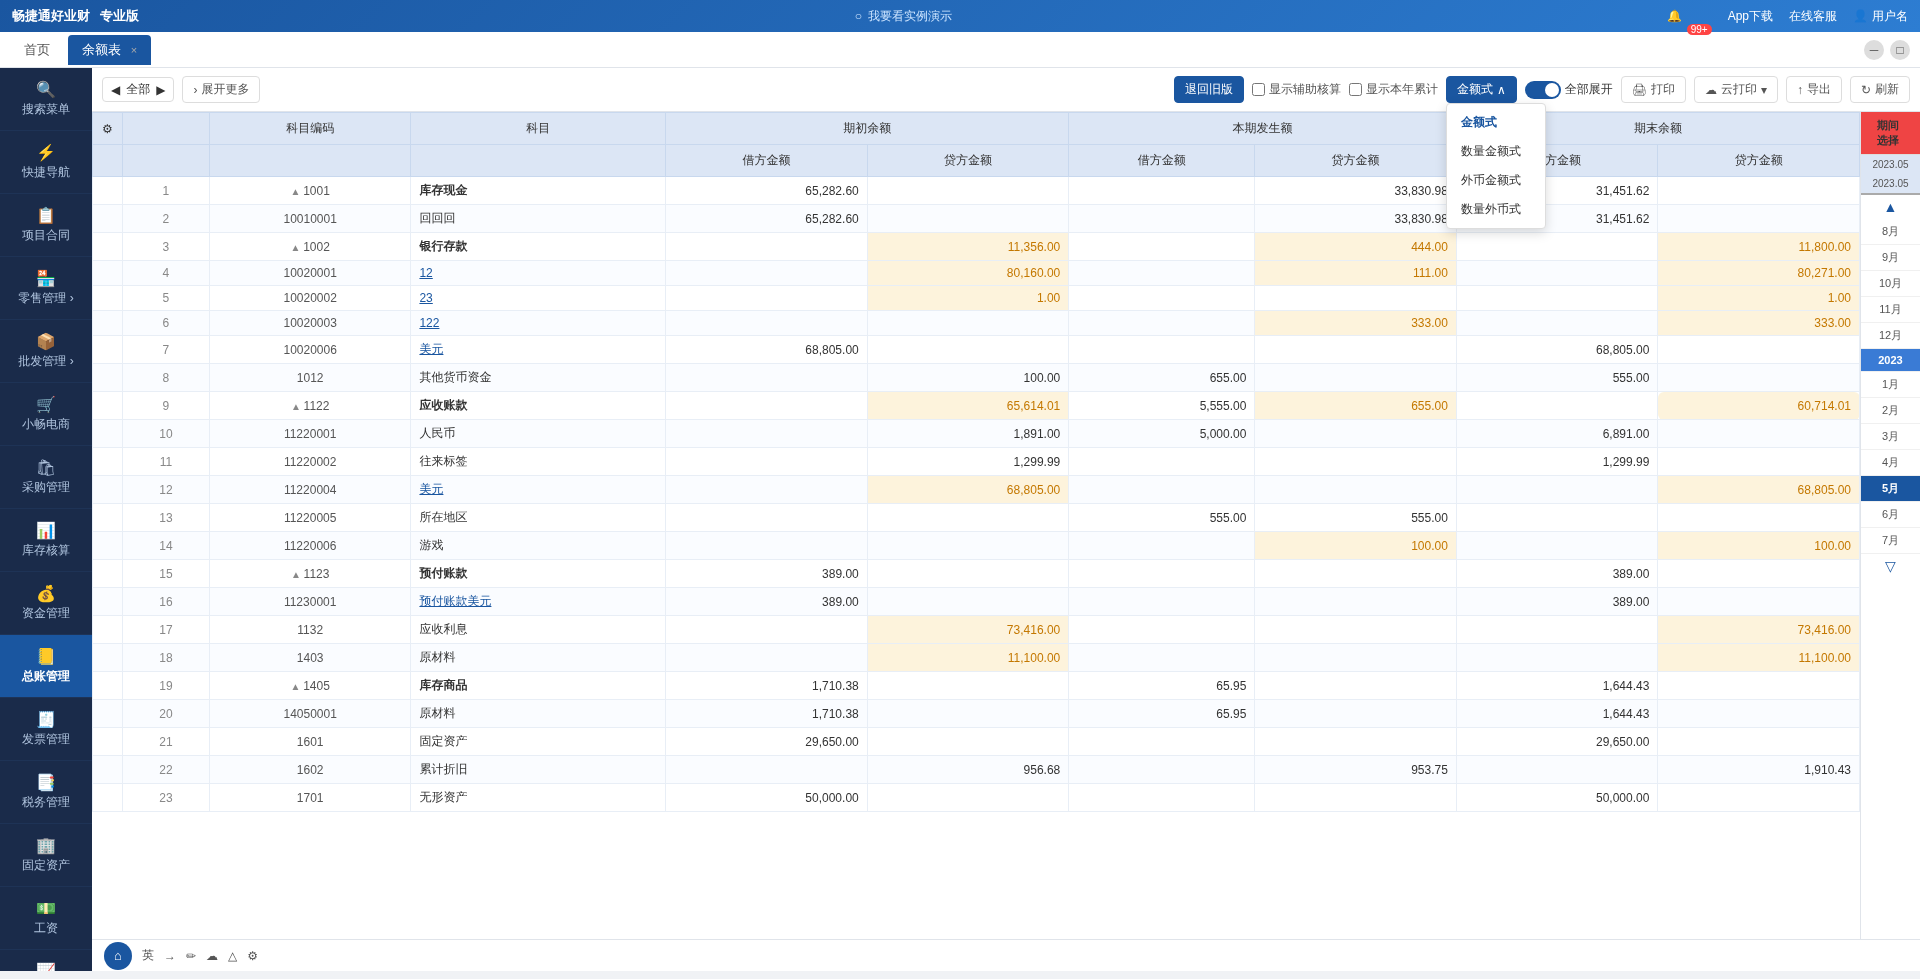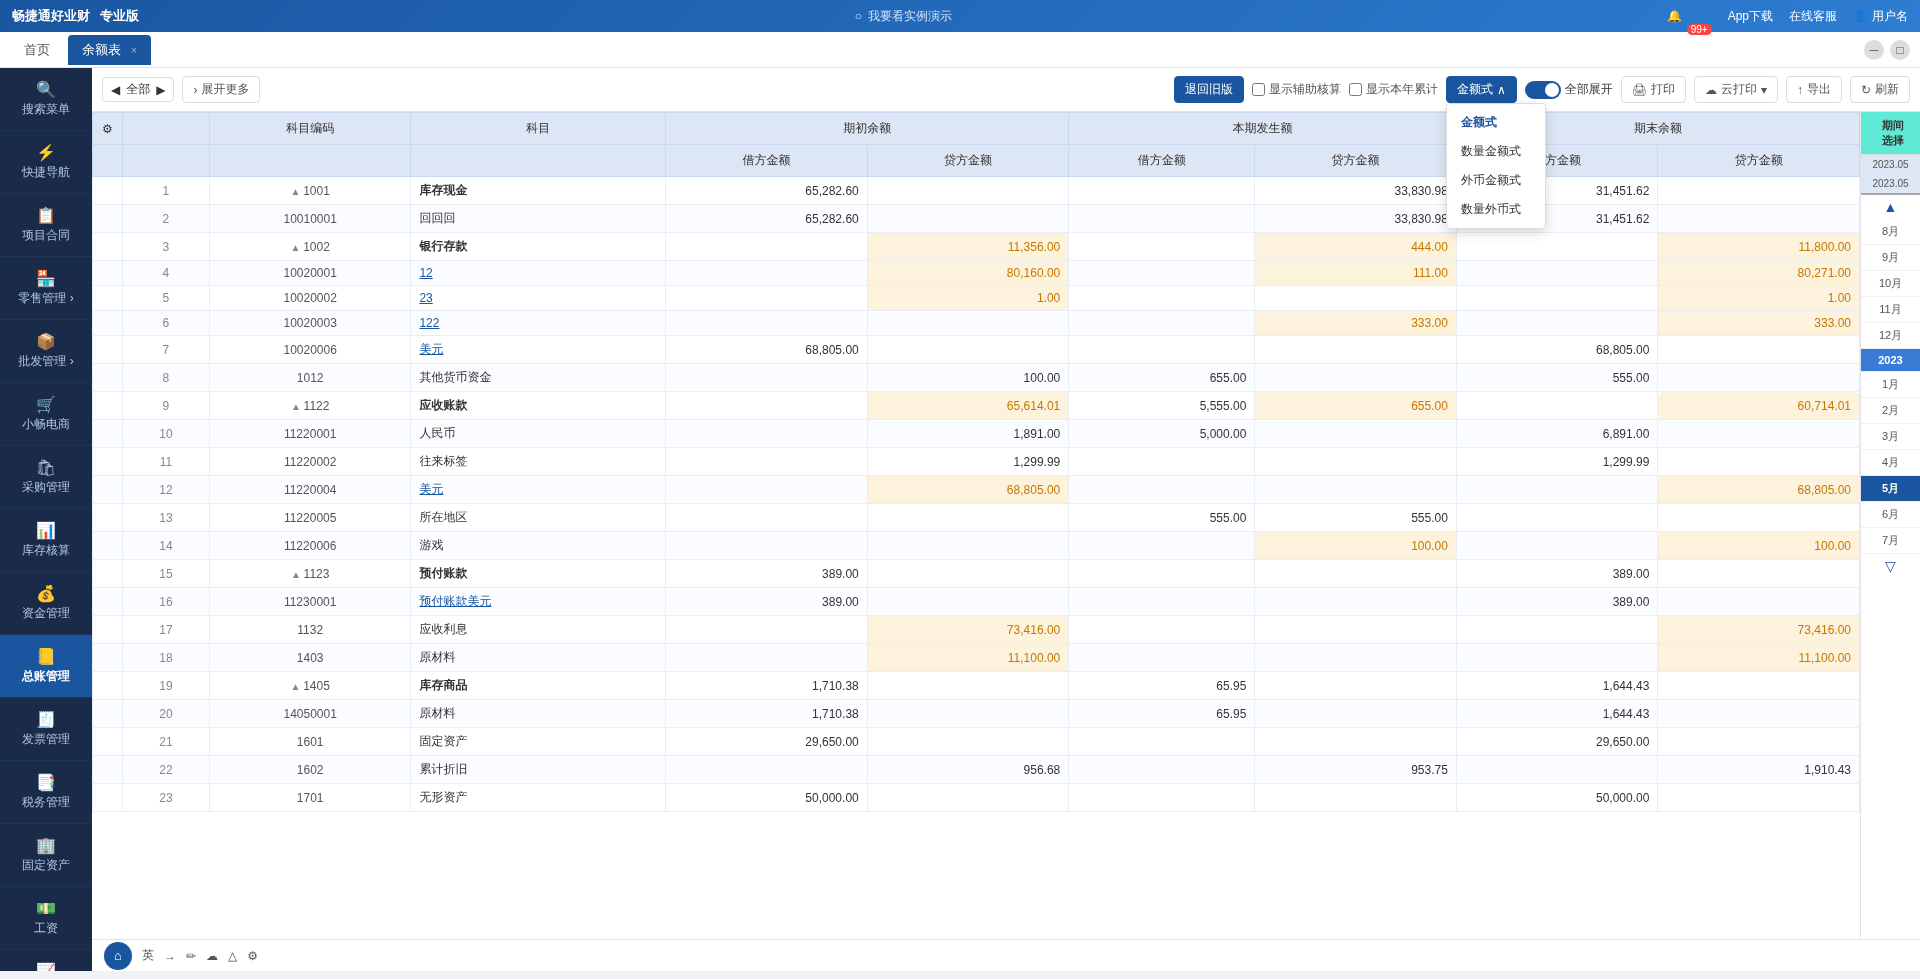--- a/index.html
+++ b/index.html
@@ -170,23 +170,23 @@
     .right-panel {
       width: 60px;
       background: #fff;
       border-left: 1px solid #e0e4ea;
       display: flex;
       flex-direction: column;
       overflow-y: auto;
       font-size: 11px;
     }
     .right-panel-header {
-      background: #5eead4;
+      background: #ef4444;
       padding: 6px 16px;
-      text-align: right;
+      text-align: left;
       font-weight: bold;
       font-size: 11px;
       color: #333;
       border-bottom: 1px solid #ddd;
     }
     .date-item {
       padding: 5px 4px;
       text-align: center;
       cursor: pointer;
       color: #555;

